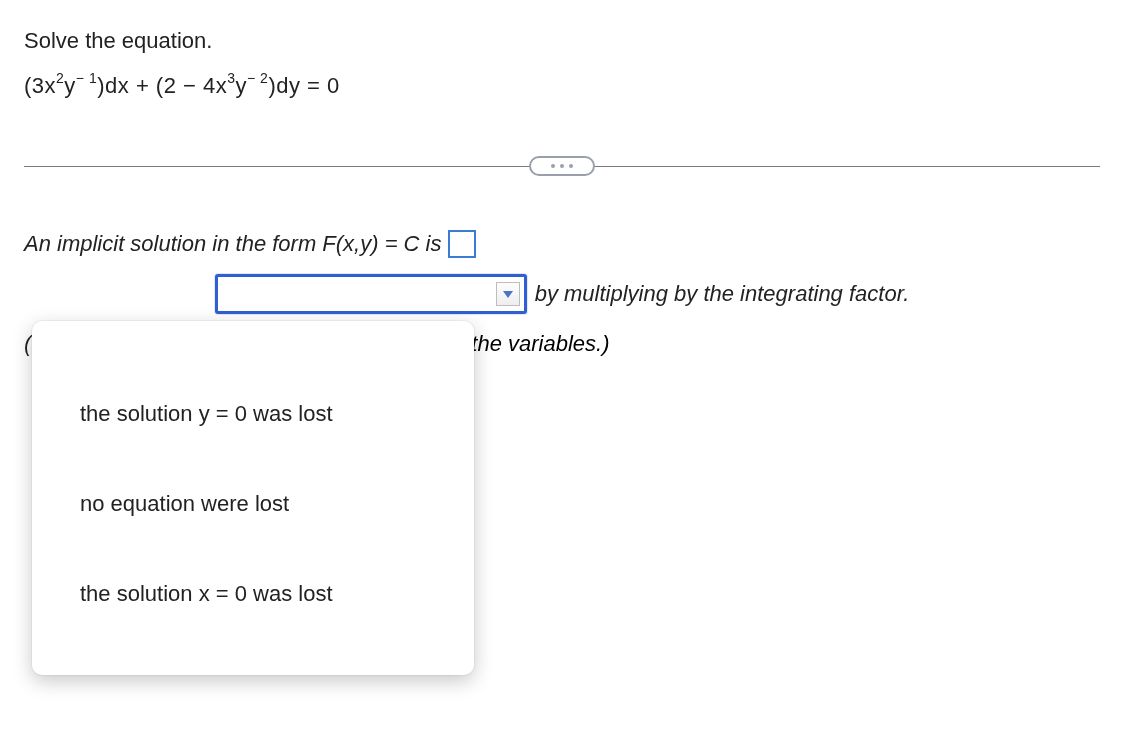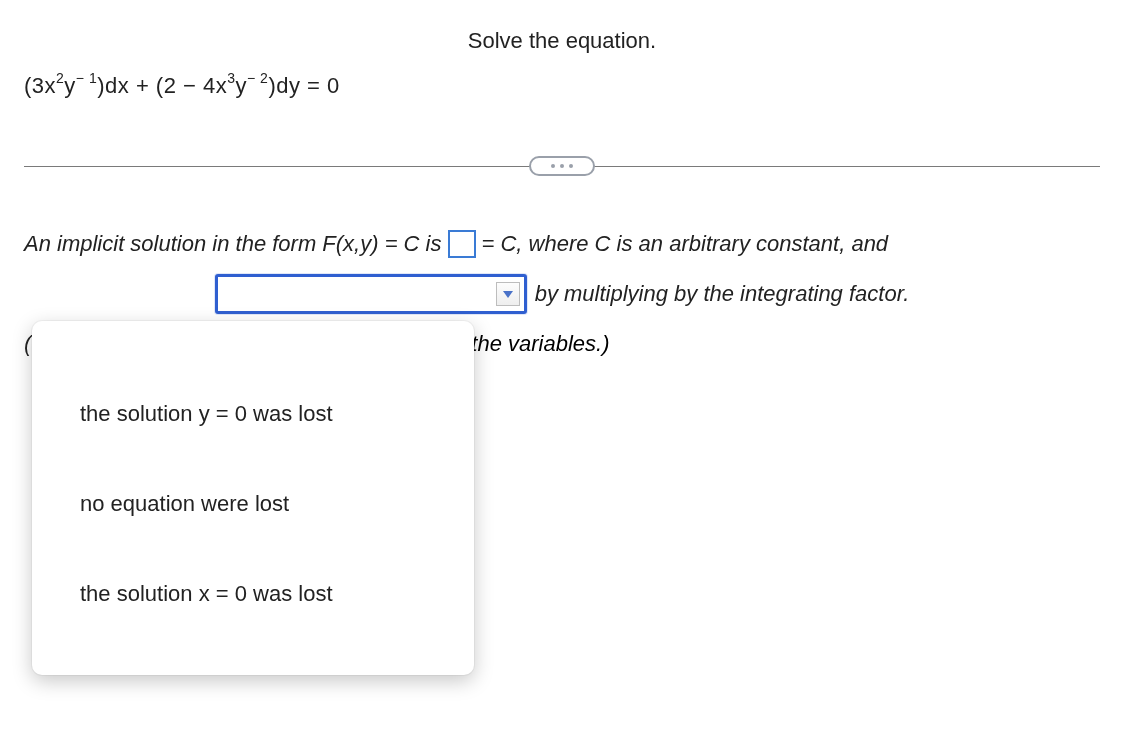--- a/index.html
+++ b/index.html
@@ -8,21 +8,20 @@
       font-size: 22px;
       color: #222;
       background: #fff;
       width: 1124px;
       height: 742px;
       padding: 28px 24px;
       position: relative;
     }
     .question-prompt {
       margin-bottom: 18px;
-      text-align: center;
     }
     .equation {
       font-family: Arial, Helvetica, sans-serif;
       font-size: 22px;
       margin-bottom: 56px;
       letter-spacing: 0.5px;
     }
     .equation sup {
       font-size: 14px;
       vertical-align: super;
@@ -146,21 +145,20 @@
     <span class="dot"></span>
     <span class="dot"></span>
   </div>
 </div>
 
 <div class="answer-area">
 
   <div class="row1">
     <span>An implicit solution in the form F(x,y) = C is </span>
     <span class="blank-box"></span>
-    <span> = C, where C is an arbitrary constant, and</span>
   </div>
 
   <div class="row2">
     <span class="dropdown-frame">
       <span class="dd-value"></span>
       <span class="dd-arrow-box">
         <svg width="12" height="10" viewBox="0 0 12 10">
             <polygon points="1,2 11,2 6,9" fill="#4a72c8"></polygon>
           </svg>
       </span>

